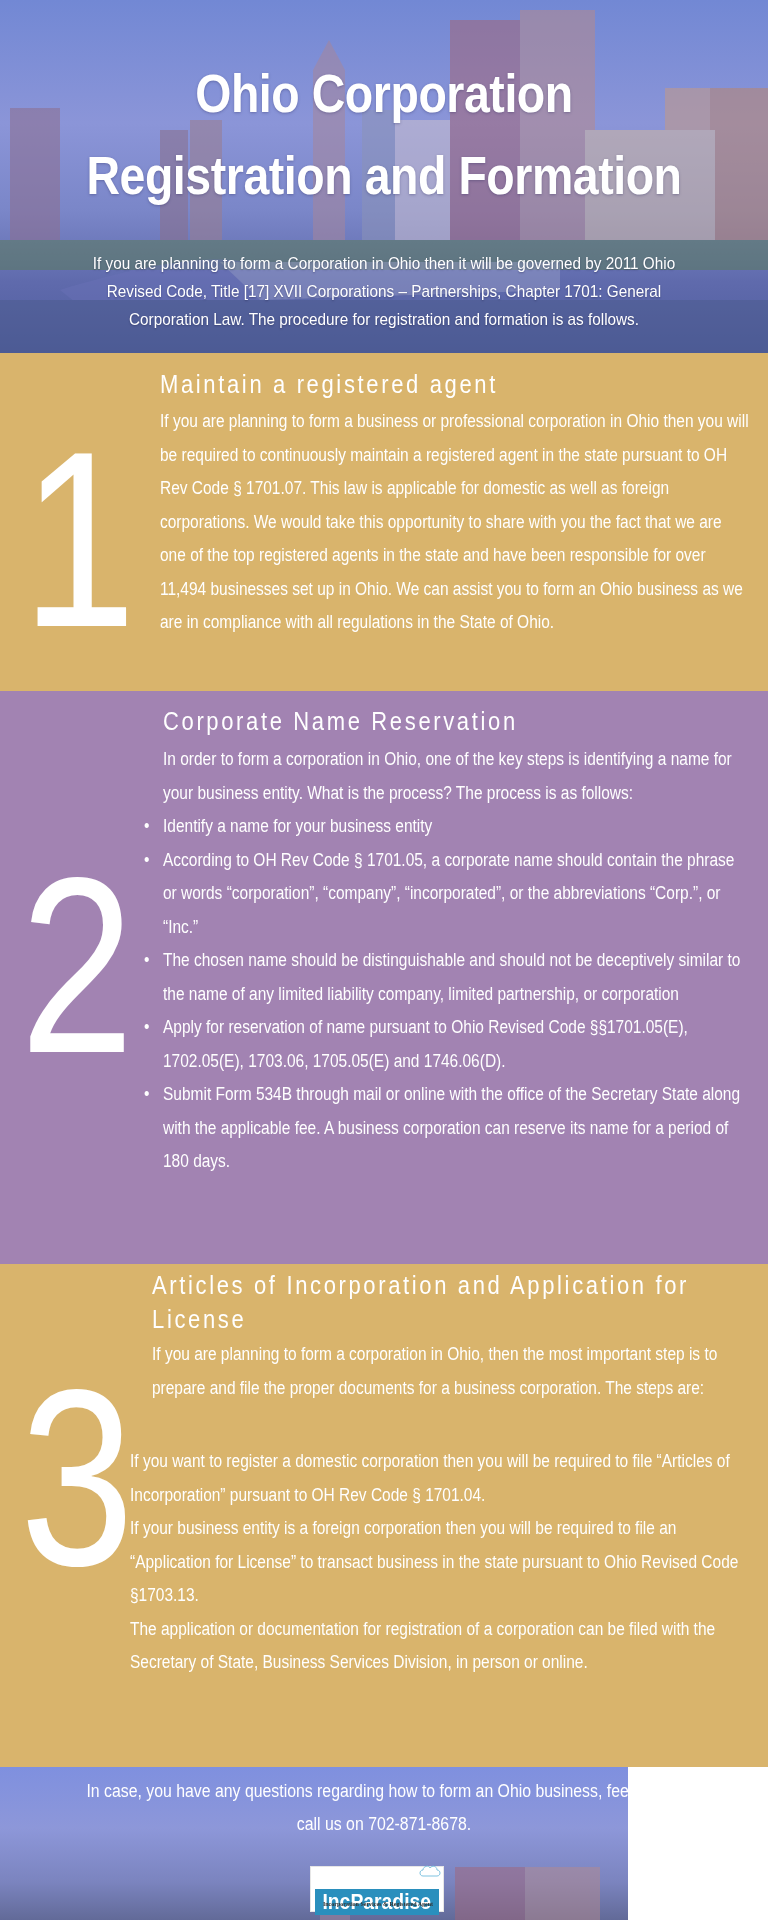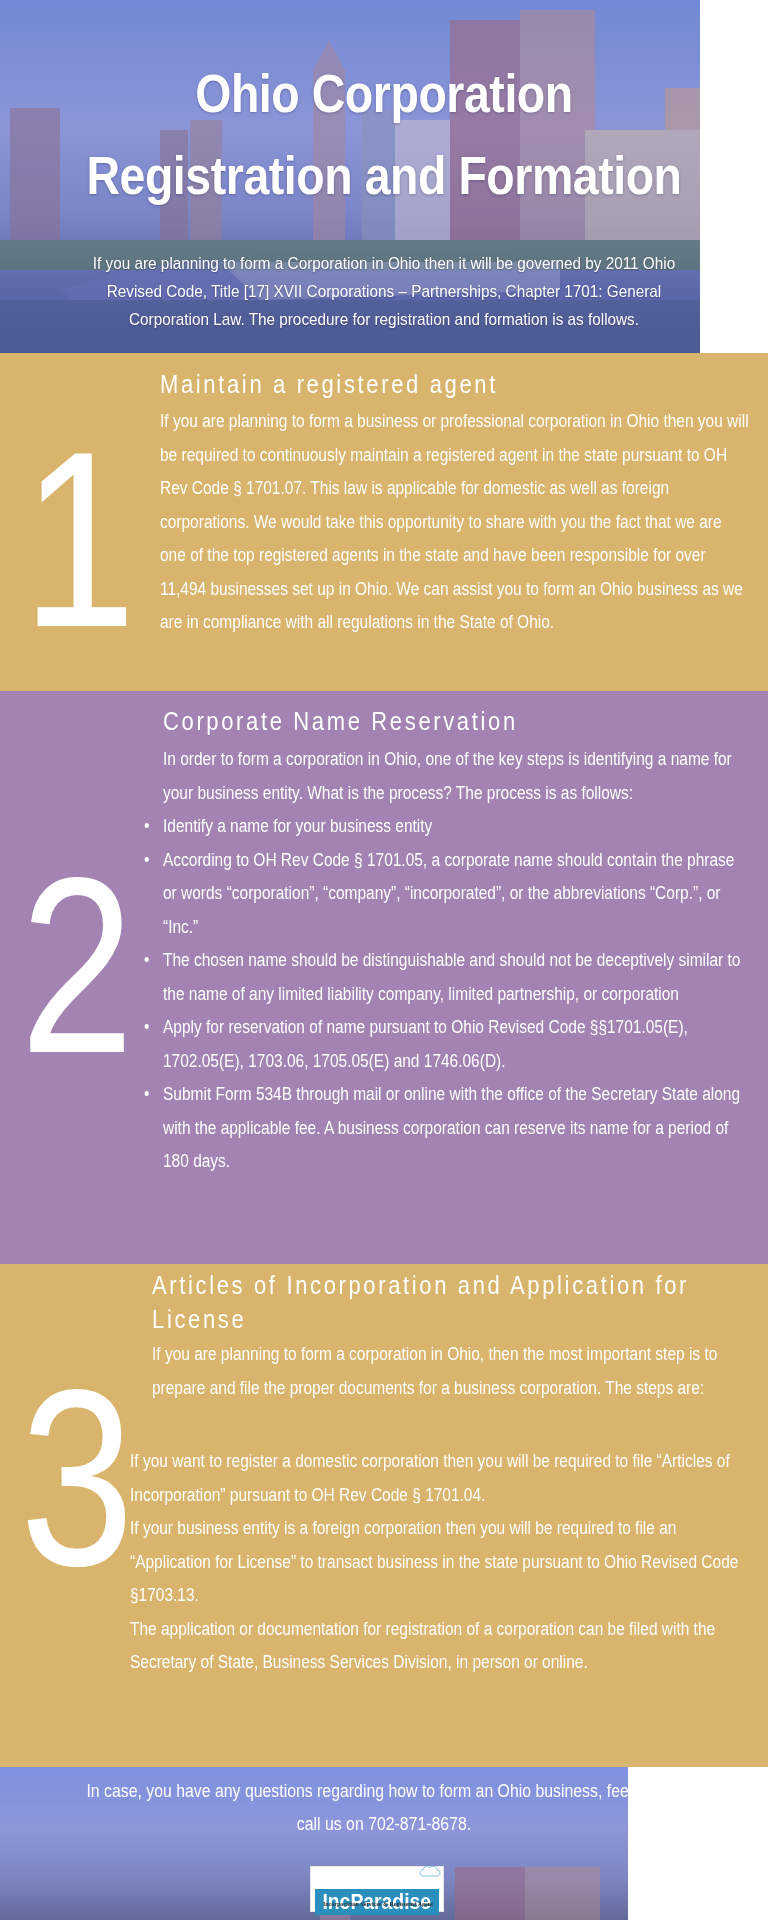--- a/index.html
+++ b/index.html
@@ -1,20 +1,20 @@
 <!DOCTYPE html>
 <html><head>
   <meta charset="utf-8">
   <style>
     * { margin: 0; padding: 0; box-sizing: border-box; }
     html, body { width: 768px; height: 1920px; overflow: hidden; }
     body { font-family: "Liberation Sans", sans-serif; color: #ffffff; position: relative; }
 
     .hero {
-      position: absolute; left: 0; top: 0; width: 700px; height: 353px;
+      position: absolute; left: 0; top: 0; width: 768px; height: 353px;
       background: linear-gradient(180deg, #7288d4 0%, #8b95d8 35%, #7a86c8 60%, #5f6aac 80%, #4f5c9e 100%);
       overflow: hidden;
     }
     .skyline { position: absolute; left: 0; top: 0; width: 768px; height: 353px; }
     .hero-title {
       position: absolute; left: 0; width: 768px; top: 52px; text-align: center;
       font-family: "Liberation Sans", sans-serif; font-weight: bold; font-size: 54px; line-height: 82px;
       letter-spacing: -0.5px; transform: scaleX(0.86); transform-origin: center;
       text-shadow: 0 1px 3px rgba(40,40,90,0.35);
     }

